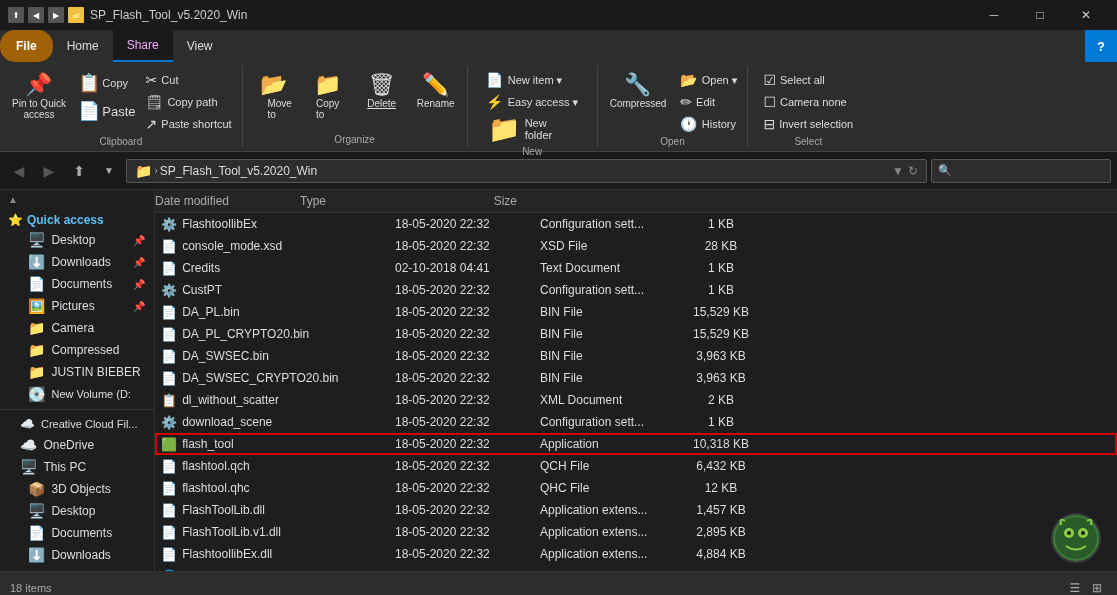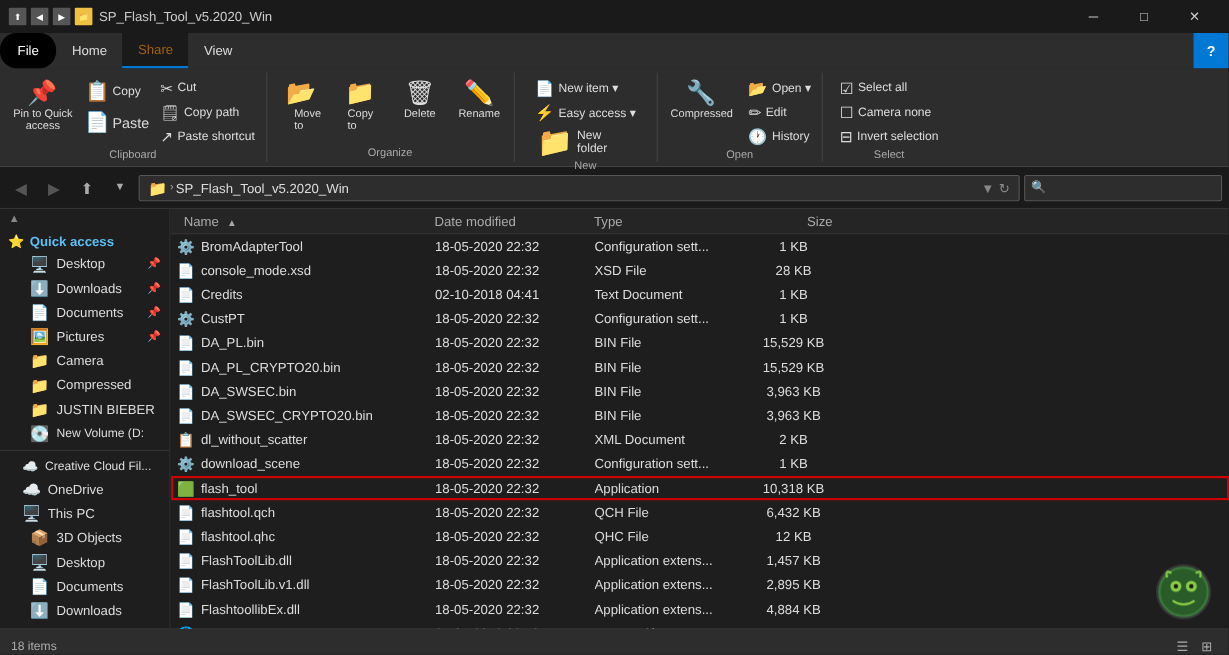--- a/index.html
+++ b/index.html
@@ -63,39 +63,39 @@
     }
 
     
     .menu-bar {
       height: 32px;
       background: #2d2d2d;
       display: flex;
       align-items: stretch;
     }
     .menu-file {
-      background: #000000;
+      background: #a16207;
       color: white;
       padding: 0 16px;
       display: flex;
       align-items: center;
       font-size: 12px;
-      font-weight: 400;
+      font-weight: 700;
       cursor: pointer;
       border-radius: 15px;
     }
     .menu-item {
       padding: 0 14px;
       display: flex;
       align-items: center;
       font-size: 12px;
       color: #ddd;
       cursor: pointer;
     }
-    .menu-item.active { background: #1a1a1a; border-bottom: 2px solid #0078d4; color: #a16207; }
+    .menu-item.active { background: #1a1a1a; border-bottom: 2px solid #0078d4; color: #f0abfc; }
     .menu-help {
       margin-left: auto;
       width: 32px;
       height: 32px;
       background: #0078d4;
       display: flex;
       align-items: center;
       justify-content: center;
       color: white;
       font-size: 13px;
@@ -439,21 +439,21 @@
       <div class="ribbon-btn-large">
         <span class="icon-lg">📂</span>
         <span style="font-size:10px;margin-left:12px;">Move<br>to</span>
       </div>
       <div class="ribbon-btn-large">
         <span class="icon-lg">📁</span>
         <span style="font-size:10px;">Copy<br>to</span>
       </div>
       <div class="ribbon-btn-large">
         <span class="icon-lg">🗑</span>
-        <span style="font-size:10px;">Delete</span>
+        <span style="font-size:10px;text-decoration:underline;">Delete</span>
       </div>
       <div class="ribbon-btn-large">
         <span class="icon-lg">✏️</span>
         <span style="font-size:10px;">Rename</span>
       </div>
     </div>
     <div class="ribbon-group-label">Organize</div>
   </div>
 
   <div class="ribbon-group" style="min-width:130px;">
@@ -608,41 +608,37 @@
       <span>Documents</span>
     </div>
     <div class="sidebar-item sidebar-sub">
       <span class="sidebar-icon">⬇️</span>
       <span>Downloads</span>
     </div>
   </div>
 
   <div class="file-list-container">
     <div class="file-list-header">
-      <div class="col-name">
-        <span>Name</span>
-        <span style="font-size:9px;margin-left:4px;">▲</span>
-      </div>
       <div class="col-date">
         <span>Date modified</span>
       </div>
       <div class="col-type">
         <span>Type</span>
       </div>
       <div class="col-size">
         <span>Size</span>
       </div>
     </div>
 
     <div class="file-list" id="file-list">
 
     <div class="file-row">
     <div class="file-name">
       <span class="file-icon" style="">⚙️</span>
-      <span>BromAdapterTool</span>
+      <span>FlashtoollibEx</span>
     </div>
     <div class="file-date">18-05-2020 22:32</div>
     <div class="file-type">Configuration sett...</div>
     <div class="file-size">1 KB</div>
   </div>
         <div class="file-row">
     <div class="file-name">
       <span class="file-icon" style="">📄</span>
       <span>console_mode.xsd</span>
     </div>

